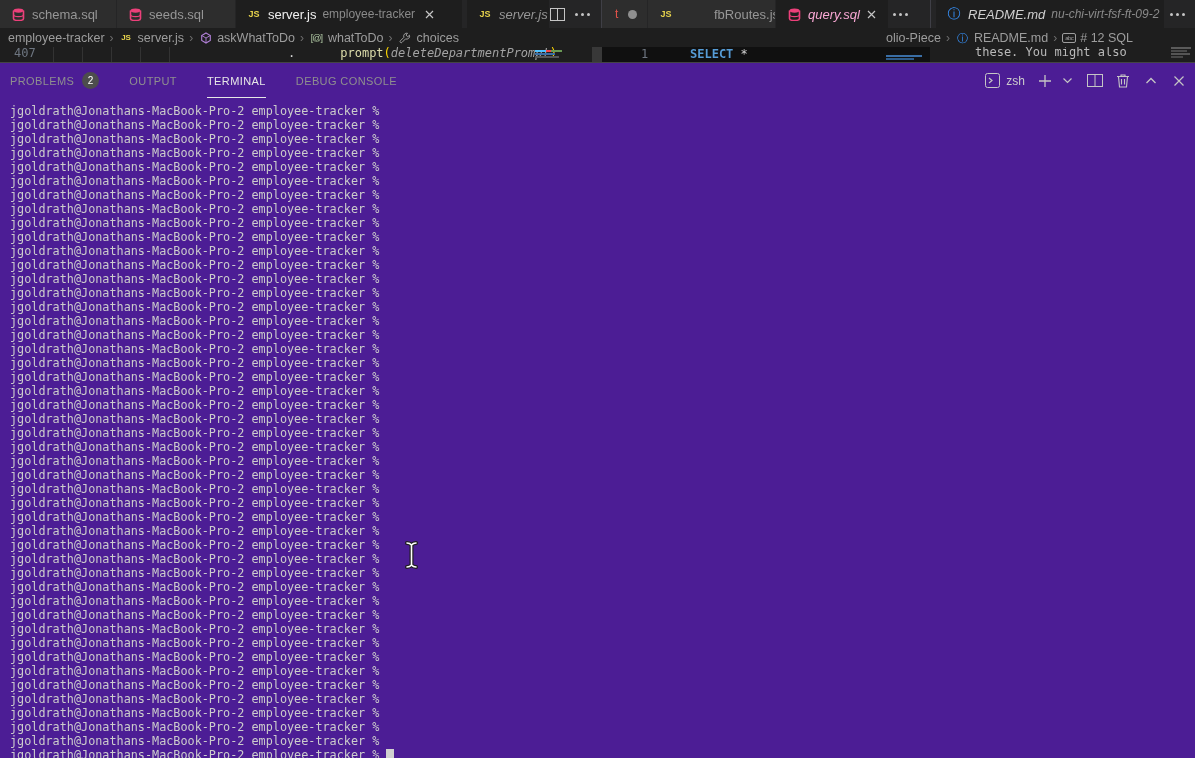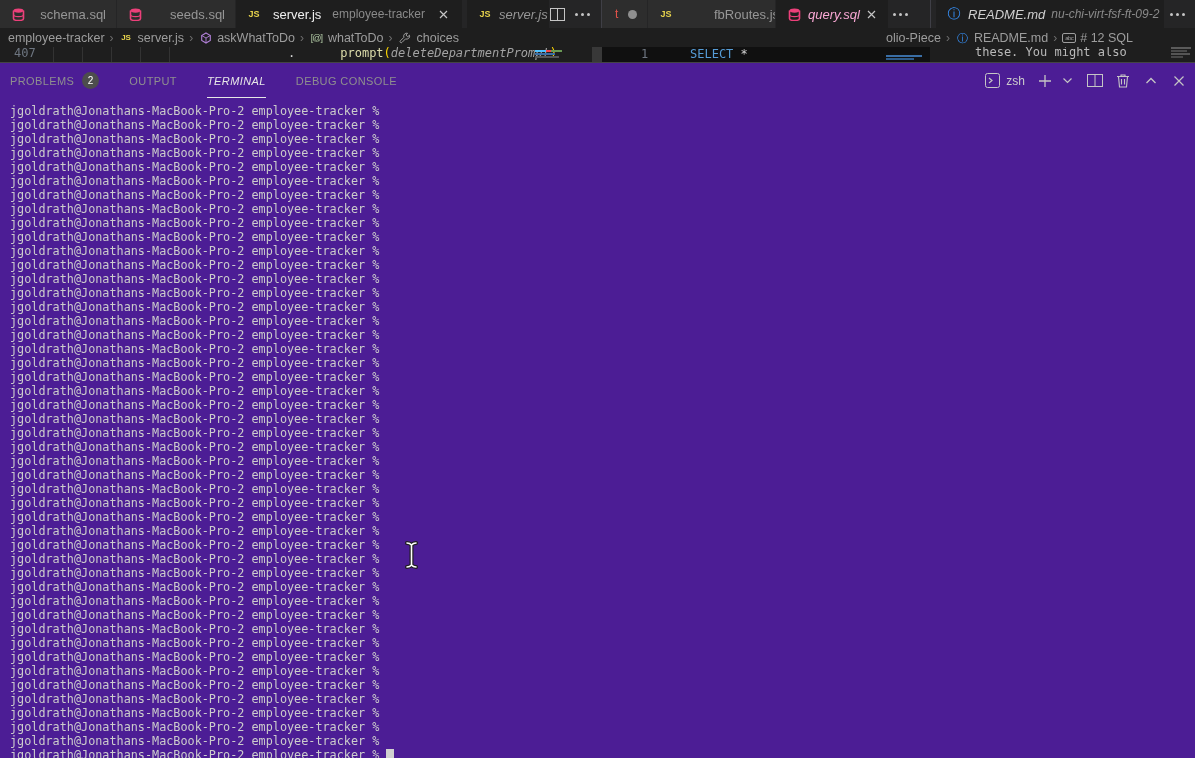--- a/index.html
+++ b/index.html
@@ -3,21 +3,21 @@
 <meta charset="utf-8">
 <style>
   * { margin:0; padding:0; box-sizing:border-box; }
   html,body { width:1195px; height:758px; overflow:hidden; background:#1e1e1e;
               font-family:"Liberation Sans", sans-serif; }
   .screen { position:relative; width:1195px; height:758px; background:#1e1e1e; overflow:hidden; }
 
   
   .tabbar { position:absolute; left:0; top:0; width:1195px; height:28px; background:#252526; }
   .tab { position:absolute; top:0; height:28px; display:flex; align-items:center; gap:6px;
-         padding:0 10px; font-size:13px; color:#969696; white-space:nowrap; overflow:hidden;justify-content:space-between; }
+         padding:0 10px; font-size:13px; color:#969696; white-space:nowrap; overflow:hidden; }
   .tab.inactive { background:#2d2d2d; border-right:1px solid #252526; }
   .tab.activebg { background:#1e1e1e; }
   .tab .desc { font-size:12px; color:#8a8a8a; }
   .tab.preview .lbl { font-style:italic; }
   .dirty-dot { width:9px; height:9px; border-radius:50%; background:#8f8f8f; flex:0 0 auto; }
 
   .fileicon { width:16px; height:16px; display:inline-flex; align-items:center; justify-content:center; flex:0 0 auto; }
   .icon-js::before { content:"JS"; font-weight:bold; font-size:9px; color:#e8d44d; letter-spacing:0; }
   .icon-info { color:#3794ff; font-size:13px; line-height:16px; }
   .icon-info::before { content:"\24D8"; }
@@ -55,21 +55,21 @@
   .mini .row { height:2px; margin-bottom:1px; }
   .scroll-slider { position:absolute; background:#4f4f4f; opacity:0.55; }
 
   
   .panel { position:absolute; left:0; top:62px; width:1195px; height:696px; background:#4c1d95;
            border-top:1px solid #444444; }
   .panel-header { position:absolute; left:0; top:0; width:1195px; height:35px; display:flex; align-items:center; }
   .panel-tabs { display:flex; align-items:center; margin-left:10px; }
   .panel-tab { display:flex; align-items:center; gap:8px; font-size:11px; letter-spacing:0.4px;
                color:#8f8f8f; margin-right:30px; height:34px; padding-top:1px; border-bottom:1px solid transparent; }
-  .panel-tab.active { color:#e7e7e7; border-bottom:1px solid #e7e7e7;font-style:italic; }
+  .panel-tab.active { color:#e7e7e7; border-bottom:1px solid #e7e7e7; }
   .badge { min-width:17px; height:17px; border-radius:9px; background:#4d4d4d; color:#ffffff;
            font-size:10px; display:inline-flex; align-items:center; justify-content:center; padding:0 4px; }
   .panel-actions { position:absolute; right:8px; top:0; height:35px; display:flex; align-items:center; gap:12px; color:#c5c5c5; }
   .shell-pick { display:flex; align-items:center; gap:6px; font-size:12px; color:#cccccc; }
   .act-icon { width:16px; height:16px; display:inline-flex; align-items:center; justify-content:center; }
   .act-icon svg { display:block; }
 
   
   .terminal { position:absolute; left:0; top:35px; width:1195px; height:661px; overflow:hidden;
               padding:6px 0 0 10px; font-family:"DejaVu Sans Mono", monospace;
@@ -257,21 +257,21 @@
 
     <div class="mini" style="left:535px;top:3px;width:27px;">
       <div class="row" style="background:linear-gradient(90deg,#4fc1ff 40%,#f44747 40%,#f44747 60%,#6a9955 60%);"></div>
       <div class="row" style="background:#3a6ea5;width:20px;"></div>
       <div class="row" style="background:#555;width:24px;"></div>
     </div>
     <div class="scroll-slider" style="left:592px;top:0;width:18px;height:15px;"></div>
 
     <div class="dark-band"></div>
     <span class="linenum" style="left:641px;top:0;">1</span>
-    <span class="codefrag" style="left:690px;top:0;"><span style="color: rgb(86, 156, 214);">SELECT</span><span style="color: rgb(212, 212, 212);"> *</span></span>
+    <span class="codefrag" style="left:690px;top:0;"><span style="color: rgb(86, 156, 214); font-weight: bold;">SELECT</span><span style="color: rgb(212, 212, 212);"> *</span></span>
     <div class="mini" style="left:886px;top:8px;width:40px;">
       <div class="row" style="background:#3a6ea5;width:36px;"></div>
       <div class="row" style="background:#2d5b8a;width:28px;"></div>
     </div>
 
     <span class="codefrag" style="left:975px;top:-2px;color:#b9b9b9;">these. You might also</span>
     <div class="mini" style="left:1171px;top:0;width:22px;">
       <div class="row" style="background:#5a5a5a;width:20px;"></div>
       <div class="row" style="background:#4a4a4a;width:16px;"></div>
       <div class="row" style="background:#555;width:19px;"></div>

